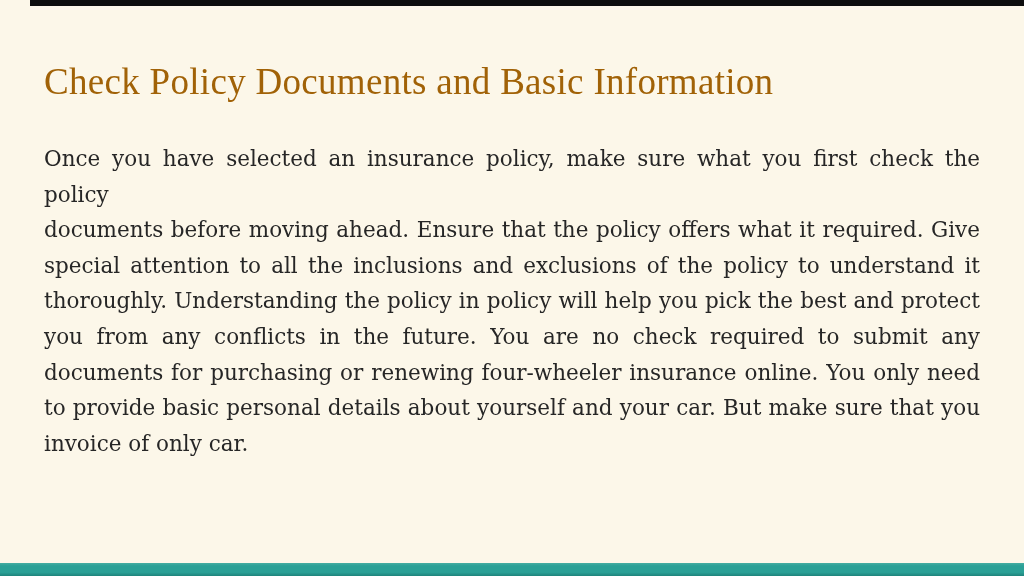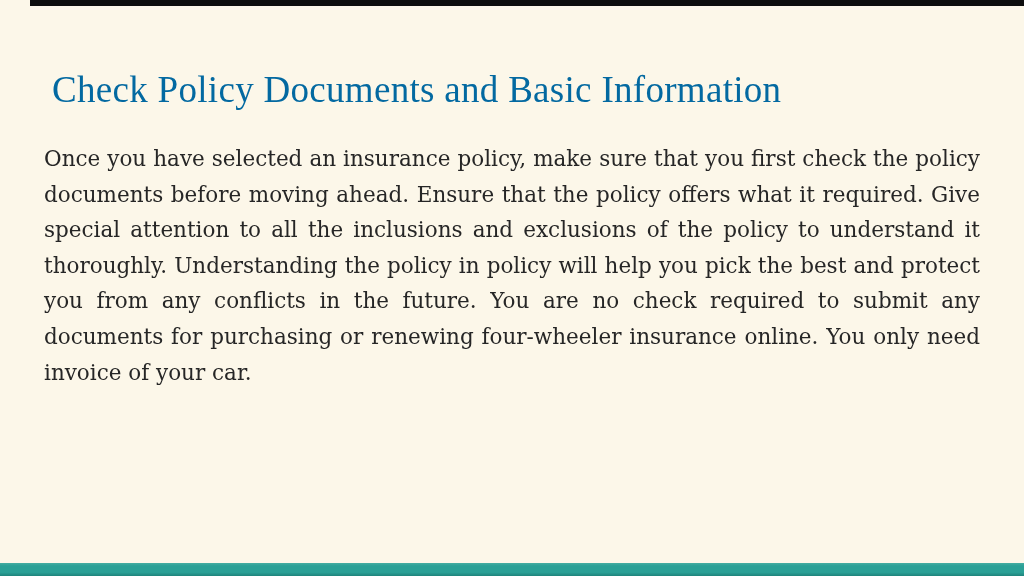--- a/index.html
+++ b/index.html
@@ -20,26 +20,26 @@
     left: 30px;
     right: 0;
     height: 6px;
     background: #0D0D0D;
   }
   .slide-title {
     position: absolute;
     top: 60px;
     left: 44px;
     right: 32px;
-    margin: 8px;
+    margin: 0;
     font-family: "Liberation Serif", "DejaVu Serif", serif;
     font-weight: 500;
     font-size: 37px;
     letter-spacing: 0.3px;
-    color: #0369a1;
+    color: #a16207;
     white-space: nowrap;
   }
   .body-paragraph {
     position: absolute;
     top: 141px;
     left: 44px;
     width: 936px;
     color: #262626;
     font-size: 21.5px;
     line-height: 35.6px;
@@ -64,22 +64,23 @@
       #1E837B 100%);
   }
 </style>
 </head>
 <body>
 
 <div class="slide">
   <div class="top-rule"></div>
   <h1 class="slide-title">Check Policy Documents and Basic Information</h1>
   <div class="body-paragraph" id="body-paragraph">
-      <div class="body-line">Once you have selected an insurance policy, make sure that you first check the policy</div>
+      <div class="body-line">Once you have selected an insurance policy, make sure what you first check the policy</div>
       <div class="body-line">documents before moving ahead. Ensure that the policy offers what it required. Give</div>
       <div class="body-line">special attention to all the inclusions and exclusions of the policy to understand it</div>
       <div class="body-line">thoroughly. Understanding the policy in policy will help you pick the best and protect</div>
       <div class="body-line">you from any conflicts in the future. You are no check required to submit any</div>
       <div class="body-line">documents for purchasing or renewing four-wheeler insurance online. You only need</div>
-      <div class="body-line last">invoice of your car.</div>
+      <div class="body-line">to provide basic personal details about yourself and your car. But make sure that you</div>
+      <div class="body-line last">invoice of only car.</div>
     </div>
   <div class="bottom-bar"></div>
 </div>
 
 </body></html>

